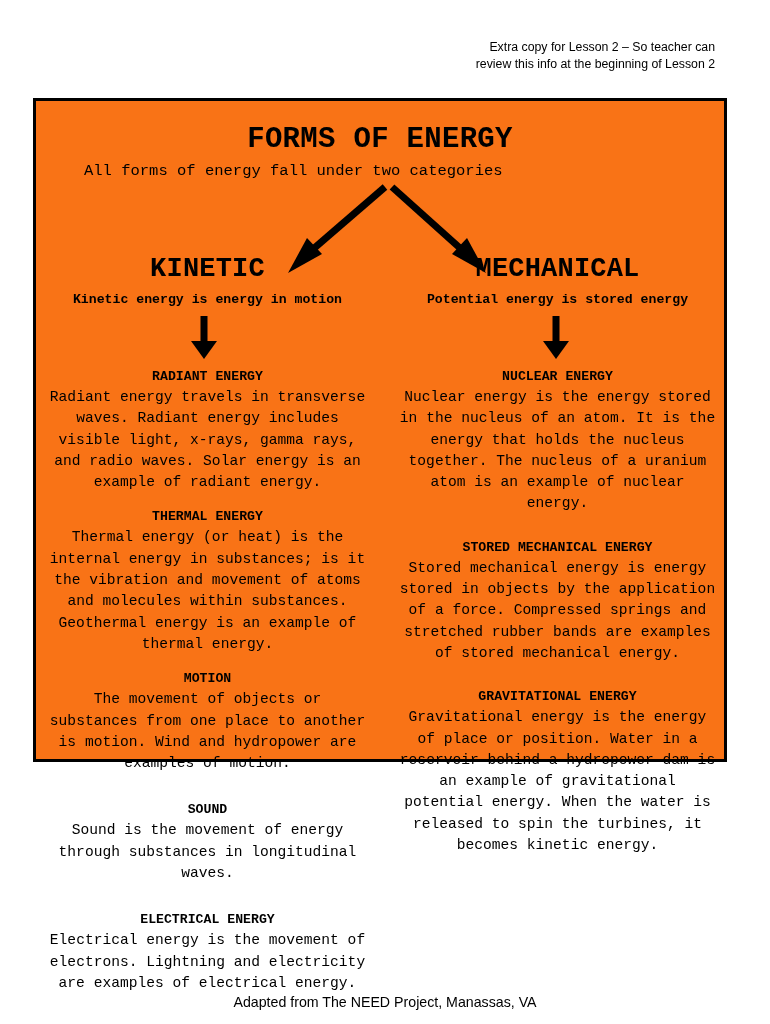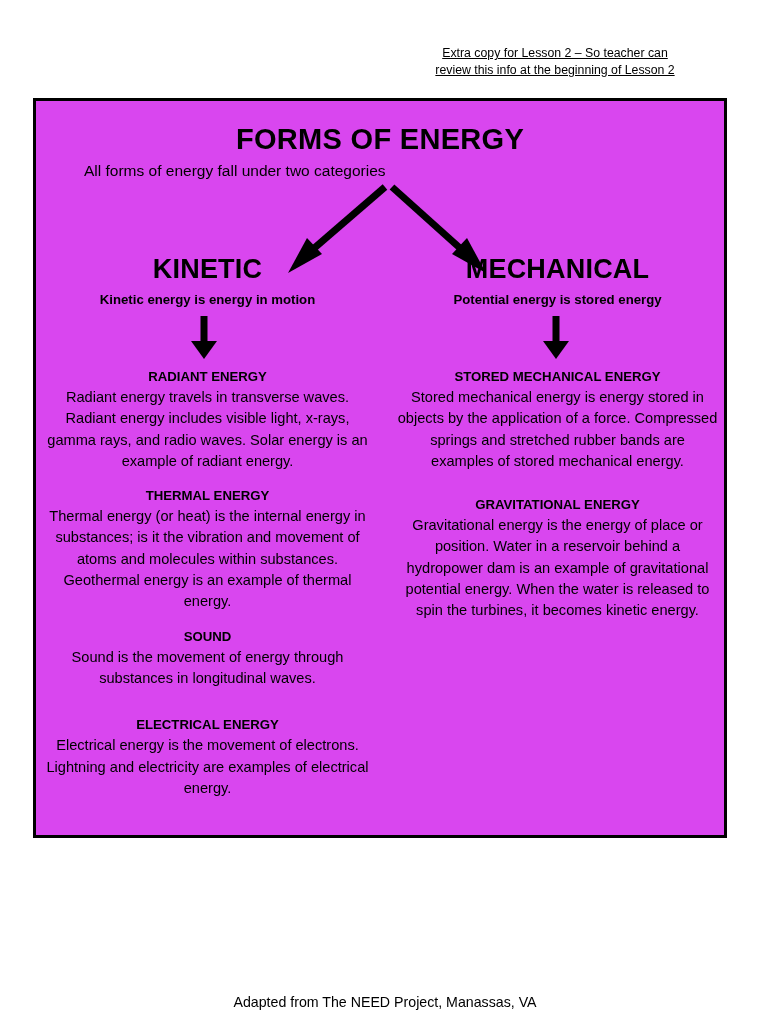--- a/index.html
+++ b/index.html
@@ -21,40 +21,40 @@
     position: relative;
     width: 770px;
     height: 1024px;
     box-sizing: border-box;
   }
 
   
   .header-note {
     position: absolute;
     left: 395px;
-    top: 45px;
+    top: 39px;
     width: 320px;
-    text-align: center;
+    text-align: right;
     font-size: 12.3px;
     line-height: 16.5px;
     color: #000;
-    text-decoration: underline;
   }
   .header-note div { white-space: nowrap; }
 
   
   .frame {
     position: absolute;
     left: 33px;
     top: 98px;
     width: 694px;
-    height: 740px;
+    height: 664px;
     box-sizing: border-box;
     border: 3px solid #000000;
-    background: #d946ef;
+    background: #f97316;
+    font-family: Liberation Mono, monospace;
   }
 
   .frame-inner {
     position: relative;
     width: 100%;
     height: 100%;
   }
 
   
   .doc-title {
@@ -201,20 +201,24 @@
           <div class="entry">
             <div class="entry-title">RADIANT ENERGY</div>
             <div class="entry-body">Radiant energy travels in transverse waves. Radiant energy includes visible light, x-rays, gamma rays, and radio waves. Solar energy is an example of radiant energy.</div>
           </div>
 
           <div class="entry">
             <div class="entry-title">THERMAL ENERGY</div>
             <div class="entry-body">Thermal energy (or heat) is the internal energy in substances; is it the vibration and movement of atoms and molecules within substances. Geothermal energy is an example of thermal energy.</div>
           </div>
 
+          <div class="entry gap-lg">
+            <div class="entry-title">MOTION</div>
+            <div class="entry-body">The movement of objects or substances from one place to another is motion. Wind and hydropower are examples of motion.</div>
+          </div>
 
           <div class="entry gap-lg">
             <div class="entry-title">SOUND</div>
             <div class="entry-body">Sound is the movement of energy through substances in longitudinal waves.</div>
           </div>
 
           <div class="entry">
             <div class="entry-title">ELECTRICAL ENERGY</div>
             <div class="entry-body">Electrical energy is the movement of electrons. Lightning and electricity are examples of electrical energy.</div>
           </div>
@@ -225,20 +229,24 @@
           <div class="cat-desc">Potential energy is stored energy</div>
 
           <div class="down-arrow-wrap right-arrow">
             <svg width="30" height="44" viewBox="0 0 30 44">
               <rect x="11.5" y="0" width="7" height="26" fill="#000"></rect>
               <polygon points="2,25 28,25 15,43" fill="#000"></polygon>
             </svg>
           </div>
 
 
+          <div class="entry gap-lg">
+            <div class="entry-title">NUCLEAR ENERGY</div>
+            <div class="entry-body">Nuclear energy is the energy stored in the nucleus of an atom. It is the energy that holds the nucleus together. The nucleus of a uranium atom is an example of nuclear energy.</div>
+          </div>
 
           <div class="entry gap-lg">
             <div class="entry-title">STORED MECHANICAL ENERGY</div>
             <div class="entry-body">Stored mechanical energy is energy stored in objects by the application of a force. Compressed springs and stretched rubber bands are examples of stored mechanical energy.</div>
           </div>
 
           <div class="entry">
             <div class="entry-title">GRAVITATIONAL ENERGY</div>
             <div class="entry-body">Gravitational energy is the energy of place or position. Water in a reservoir behind a hydropower dam is an example of gravitational potential energy. When the water is released to spin the turbines, it becomes kinetic energy.</div>
           </div>

